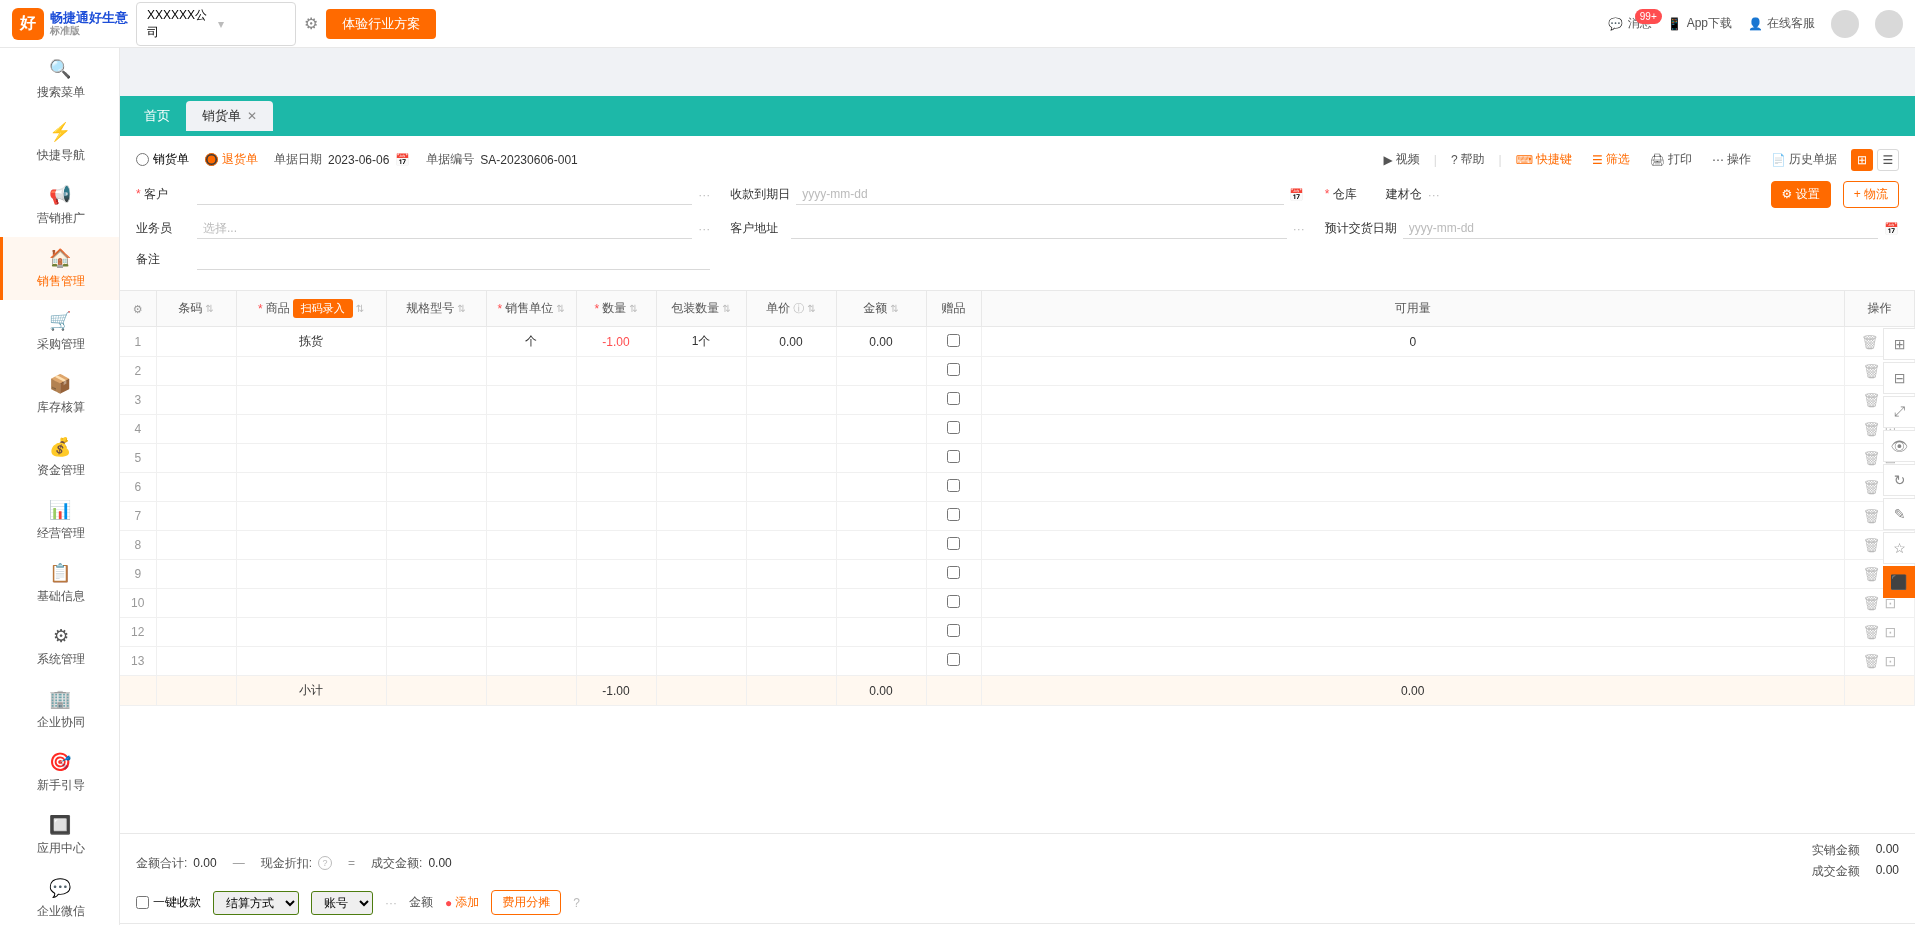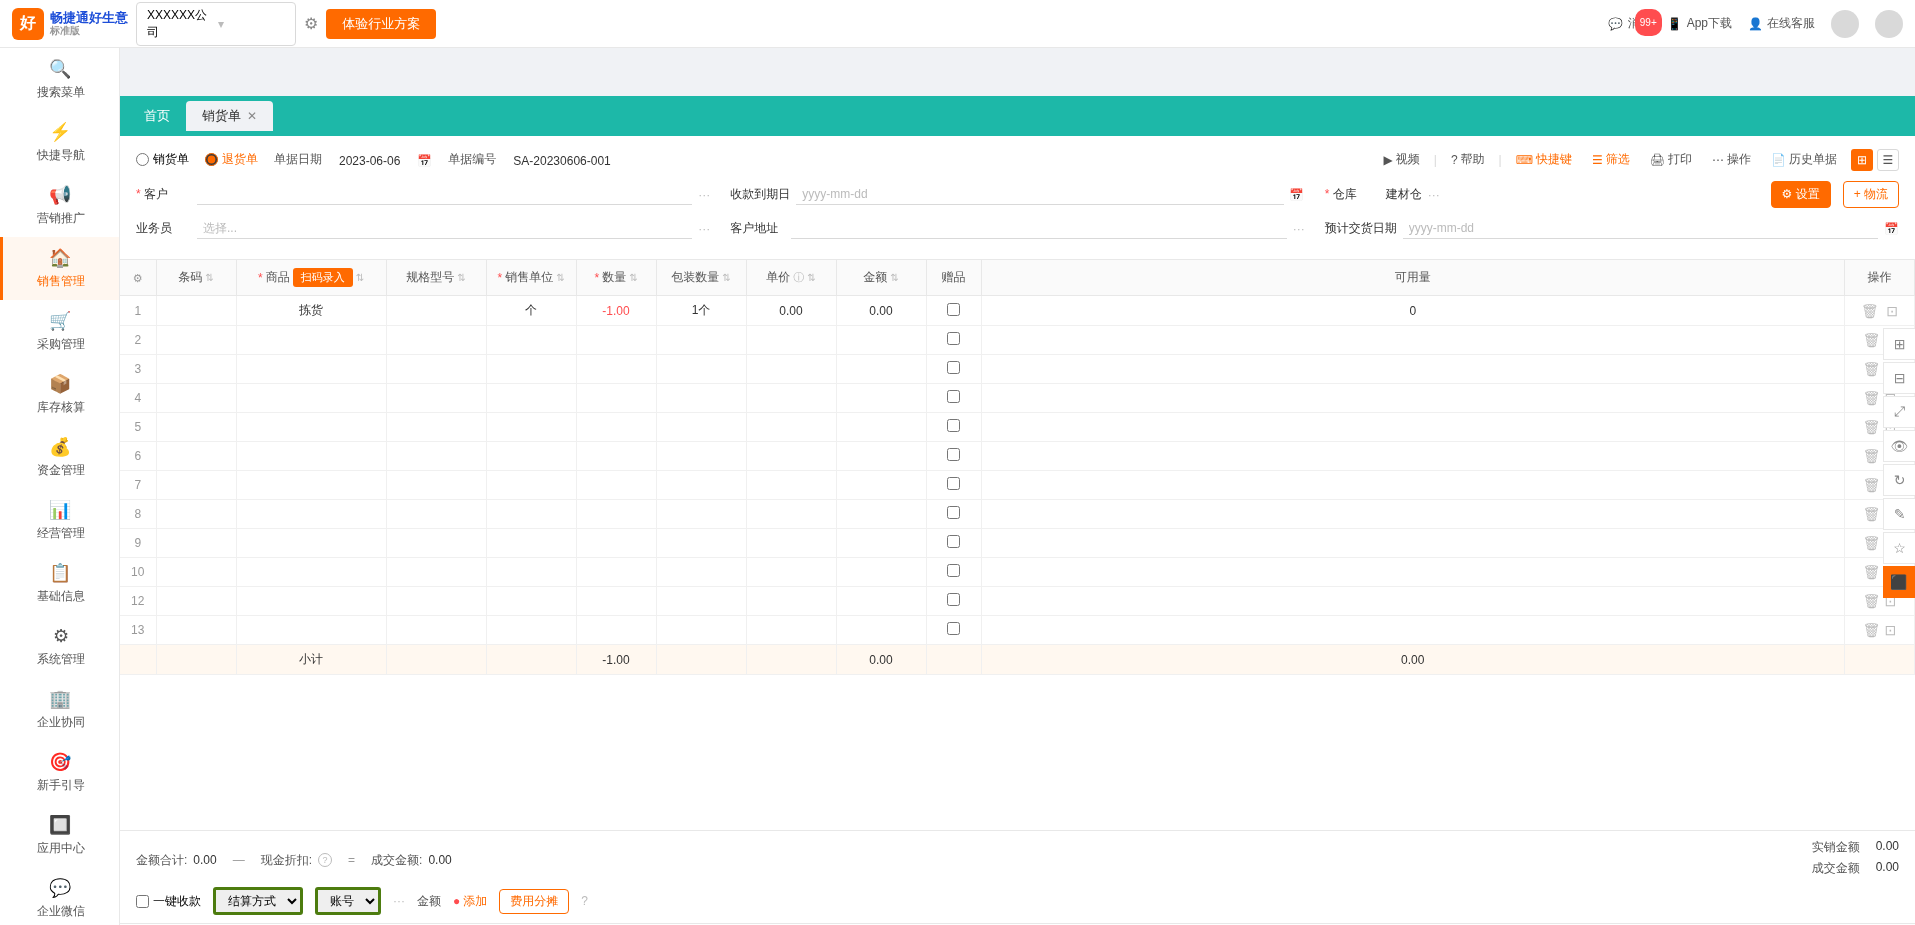--- a/index.html
+++ b/index.html
@@ -16,21 +16,21 @@
       justify-content: space-between;
     }
     .top-header-left { display: flex; align-items: center; gap: 8px; }
     .logo-area { display: flex; align-items: center; gap: 6px; color: #ff6a00; font-weight: bold; font-size: 13px; }
     .logo-icon { width: 32px; height: 32px; background: #ff6a00; border-radius: 6px; display: flex; align-items: center; justify-content: center; color: white; font-size: 16px; }
     .company-selector { display: flex; align-items: center; gap: 4px; border: 1px solid #d9d9d9; border-radius: 4px; padding: 4px 10px; cursor: pointer; min-width: 160px; }
     .company-selector span { flex: 1; }
     .trial-btn { background: #ff6a00; color: white; border: none; border-radius: 4px; padding: 6px 16px; cursor: pointer; font-size: 13px; }
     .top-header-right { display: flex; align-items: center; gap: 16px; font-size: 12px; color: #555; }
     .badge-item { position: relative; display: flex; align-items: center; gap: 4px; cursor: pointer; }
-    .badge { background: #ff4d4f; color: white; border-radius: 10px; padding: 8px 5px; font-size: 10px; position: absolute; top: -6px; right: -10px; }
+    .badge { background: #ff4d4f; color: white; border-radius: 10px; padding: 2px 5px; font-size: 10px; position: absolute; top: -6px; right: -10px; }
     .avatar { width: 28px; height: 28px; border-radius: 50%; background: #d9d9d9; }
 
     
     .sidebar {
       position: fixed;
       left: 0; top: 48px; bottom: 0;
       width: 120px;
       background: #fff;
       border-right: 1px solid #e8e8e8;
       display: flex;
@@ -103,21 +103,21 @@
     .form-header {
       display: flex;
       align-items: center;
       justify-content: space-between;
       margin-bottom: 10px;
     }
     .form-header-left { display: flex; align-items: center; gap: 16px; }
     .radio-group { display: flex; gap: 16px; align-items: center; }
     .radio-item { display: flex; align-items: center; gap: 4px; cursor: pointer; }
     .radio-item input { accent-color: #ff6a00; }
-    .date-field { display: flex; align-items: flex-end; gap: 17px; }
+    .date-field { display: flex; align-items: center; gap: 6px; }
     .date-field label { color: #555; }
     .date-value { color: #333; font-weight: 500; }
     .form-header-right { display: flex; align-items: center; gap: 8px; font-size: 12px; color: #555; }
     .toolbar-btn { display: flex; align-items: center; gap: 3px; cursor: pointer; padding: 3px 6px; border-radius: 3px; }
     .toolbar-btn.orange { color: #ff6a00; }
     .toolbar-divider { color: #d9d9d9; }
     .form-row { display: flex; align-items: center; gap: 6px; }
     .form-label { color: #333; min-width: 55px; white-space: nowrap; }
     .required { color: #ff4d4f; }
     .form-input {
@@ -187,21 +187,21 @@
     }
     .footer-row1 { display: flex; align-items: center; gap: 16px; margin-bottom: 6px; }
     .footer-item { display: flex; align-items: center; gap: 6px; }
     .footer-label { color: #555; }
     .footer-value { color: #333; font-weight: 500; }
     .dash { color: #999; }
     .equals { color: #999; }
 
     .footer-row2 { display: flex; align-items: center; gap: 12px; }
     .checkbox-label { display: flex; align-items: center; gap: 4px; cursor: pointer; }
-    .footer-select { border: 3px solid #4d7c0f; border-radius: 3px; padding: 3px 8px; outline: none; font-size: 12px; }
+    .footer-select { border: 1px solid #4d7c0f; border-radius: 3px; padding: 3px 8px; outline: none; font-size: 12px; }
     .add-btn { background: transparent; border: none; color: #ff6a00; cursor: pointer; font-size: 12px; display: flex; align-items: center; gap: 3px; }
     .fee-btn { border: 1px solid #ff6a00; color: #ff6a00; background: #fff; border-radius: 4px; padding: 3px 10px; cursor: pointer; font-size: 12px; }
     .question-icon { color: #bbb; cursor: pointer; }
 
     
     .bottom-bar {
       background: #fff;
       border-top: 1px solid #e8e8e8;
       padding: 8px 16px;
       display: flex;
@@ -448,20 +448,24 @@
           <span class="form-label"><span>客户地址</span></span>
           <input class="form-input" style="">
           <span class="form-dots">···</span>
         </div>
         <div class="form-row">
           <span class="form-label"><span>预计交货日期</span></span>
           <input class="form-input" placeholder="yyyy-mm-dd" style="">
           <span class="form-calendar">📅</span>
         </div>
 
+        <div class="form-row">
+          <span class="form-label"><span>备注</span></span>
+          <input class="form-input" style="">
+        </div>
       </div>
     </div>
 
     <div class="table-container">
       <table>
         <thead>
           <tr>
             <th style="width:36px"><span class="th-icon">⚙</span></th>
             <th style="width:80px">
               <div class="th-content">

